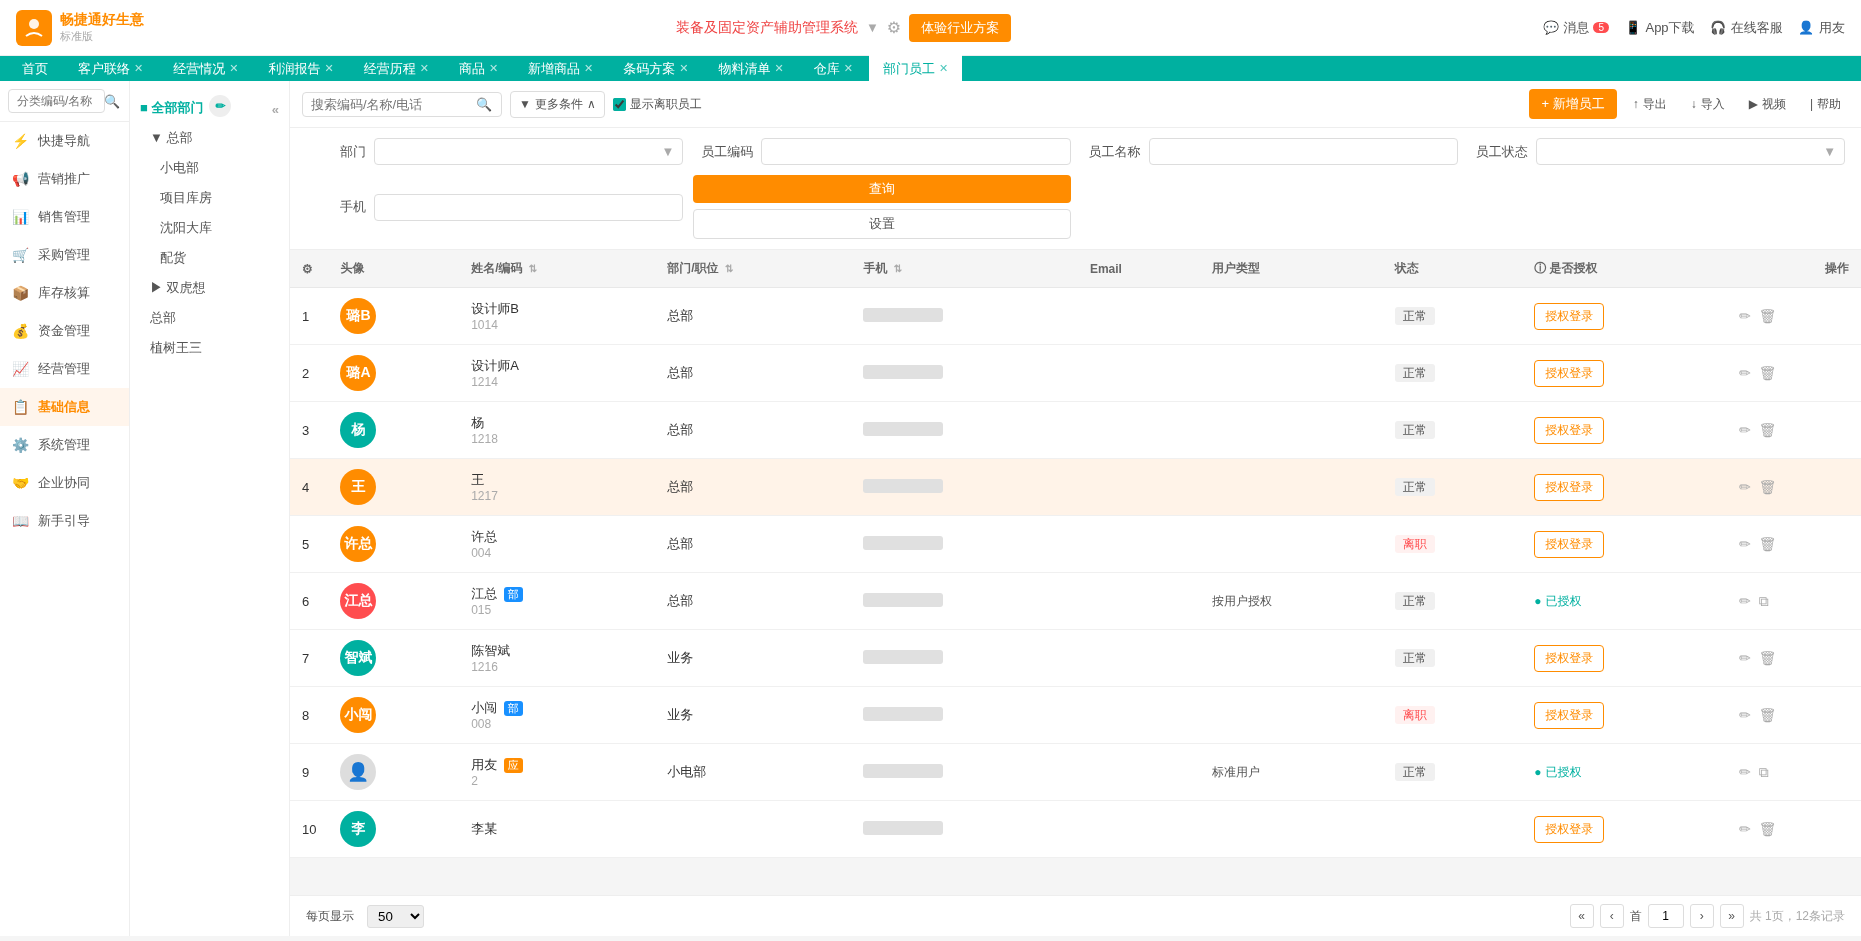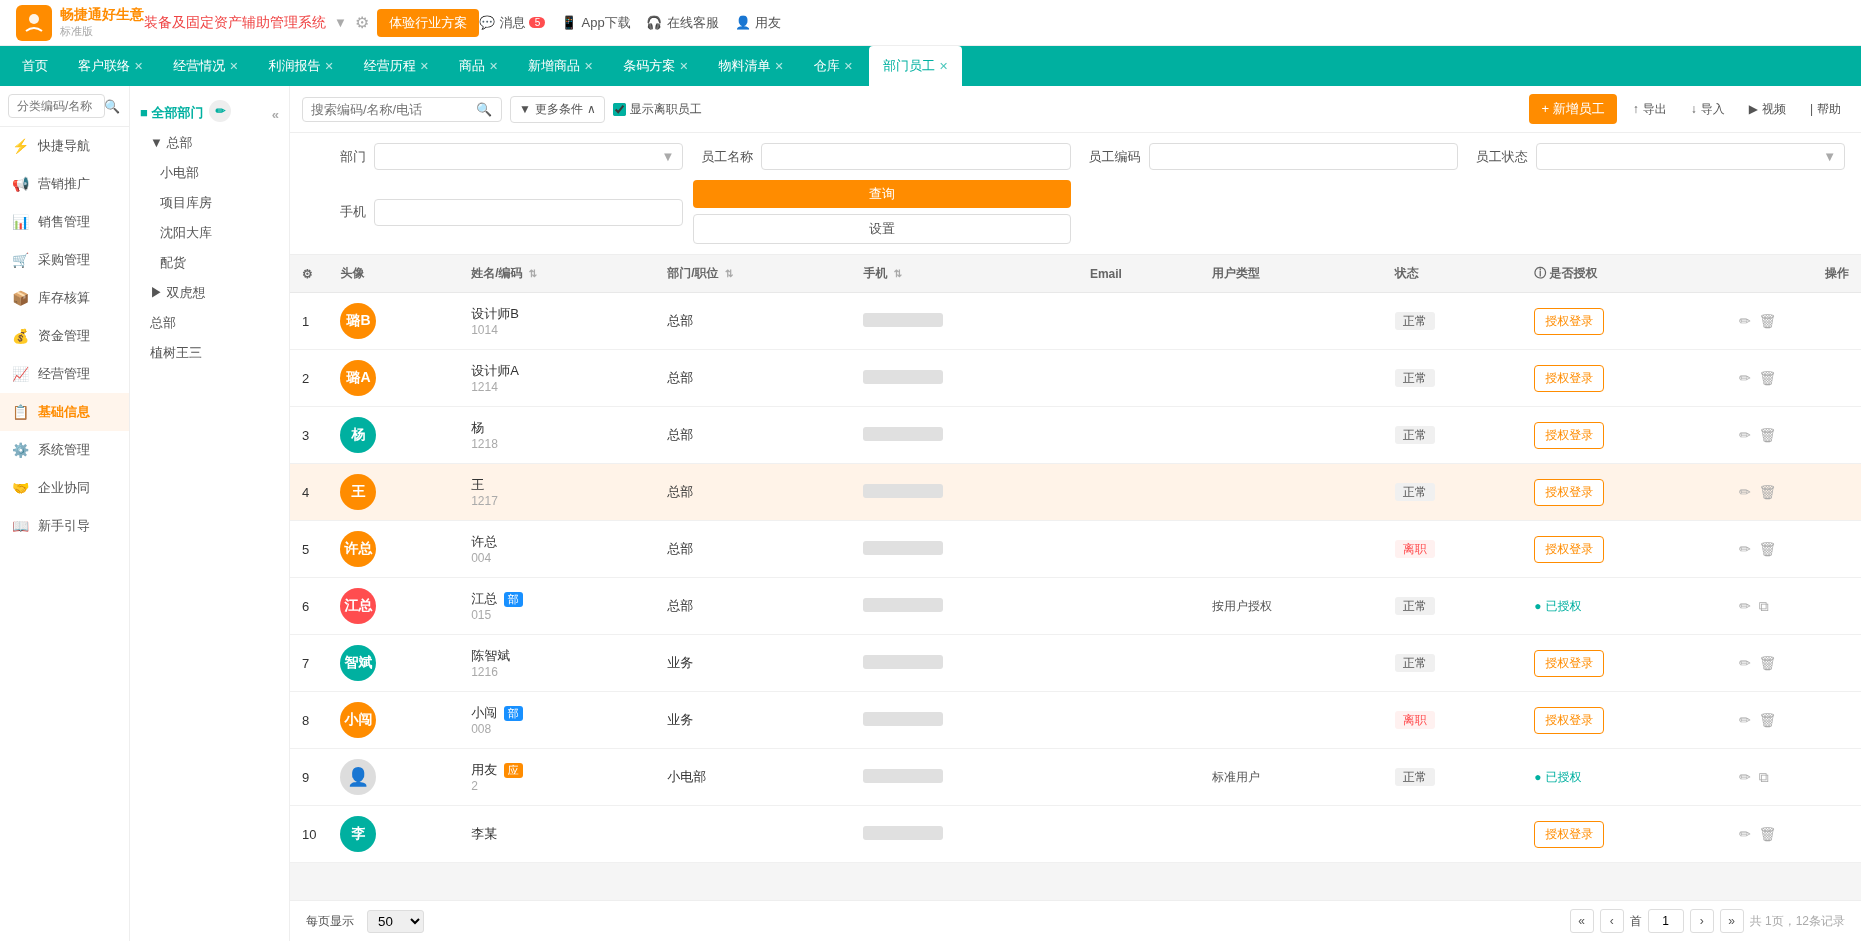--- a/index.html
+++ b/index.html
@@ -1,40 +1,41 @@
 <!DOCTYPE html>
 <html><head>
   <meta charset="utf-8">
   <style>
     * { box-sizing: border-box; margin: 0; padding: 0; }
     body { font-family: 'Microsoft YaHei', Arial, sans-serif; font-size: 13px; background: #f5f5f5; color: #333; }
 
     
     .top-header {
-      height: 46px;
+      height: 56px;
       background: #fff;
       display: flex;
       align-items: center;
       padding: 16px 16px;
       border-bottom: 1px solid #eee;
+      justify-content: space-between;
     }
     .logo-area { display: flex; align-items: center; gap: 8px; }
     .logo-icon { width: 36px; height: 36px; background: #ff8c00; border-radius: 6px; display: flex; align-items: center; justify-content: center; color: #fff; font-size: 10px; font-weight: bold; }
     .header-center { display: flex; align-items: center; gap: 8px; }
     .header-right { display: flex; align-items: center; gap: 16px; }
     .header-right-item { display: flex; align-items: center; gap: 4px; color: #555; font-size: 13px; cursor: pointer; }
     .badge { background: #ff4d4f; color: #fff; border-radius: 10px; font-size: 10px; padding: 0 5px; min-width: 16px; text-align: center; }
     .btn-experience { background: #ff8c00; color: #fff; border: none; border-radius: 4px; padding: 5px 12px; font-size: 13px; cursor: pointer; }
 
     
     .nav-tabs {
       background: #00b0a0;
       display: flex;
       align-items: center;
-      height: 40px;
+      height: 25px;
       padding: 0 8px;
       gap: 2px;
     }
     .nav-tab {
       padding: 0 14px;
       height: 40px;
       display: flex;
       align-items: center;
       color: #fff;
       font-size: 13px;
@@ -394,25 +395,25 @@
 
       <div class="filter-form">
         <div class="filter-row">
           <span class="filter-label">部门</span>
           <div class="filter-select" style="flex:1;border:1px solid #ddd;border-radius:4px;padding:5px 8px;display:flex;align-items:center;justify-content:space-between;">
             <span></span>
             <span style="color:#aaa;">▼</span>
           </div>
         </div>
         <div class="filter-row">
+          <span class="filter-label">员工编码</span>
+          <input type="text" class="filter-input" style="">
+        </div>
+        <div class="filter-row">
           <span class="filter-label">员工名称</span>
-          <input type="text" class="filter-input" style="">
-        </div>
-        <div class="filter-row">
-          <span class="filter-label">员工编码</span>
           <input type="text" class="filter-input" style="">
         </div>
         <div class="filter-row">
           <span class="filter-label">员工状态</span>
           <div class="filter-select" style="flex:1;border:1px solid #ddd;border-radius:4px;padding:5px 8px;display:flex;align-items:center;justify-content:space-between;">
             <span></span>
             <span style="color:#aaa;">▼</span>
           </div>
         </div>
         <div class="filter-row">

